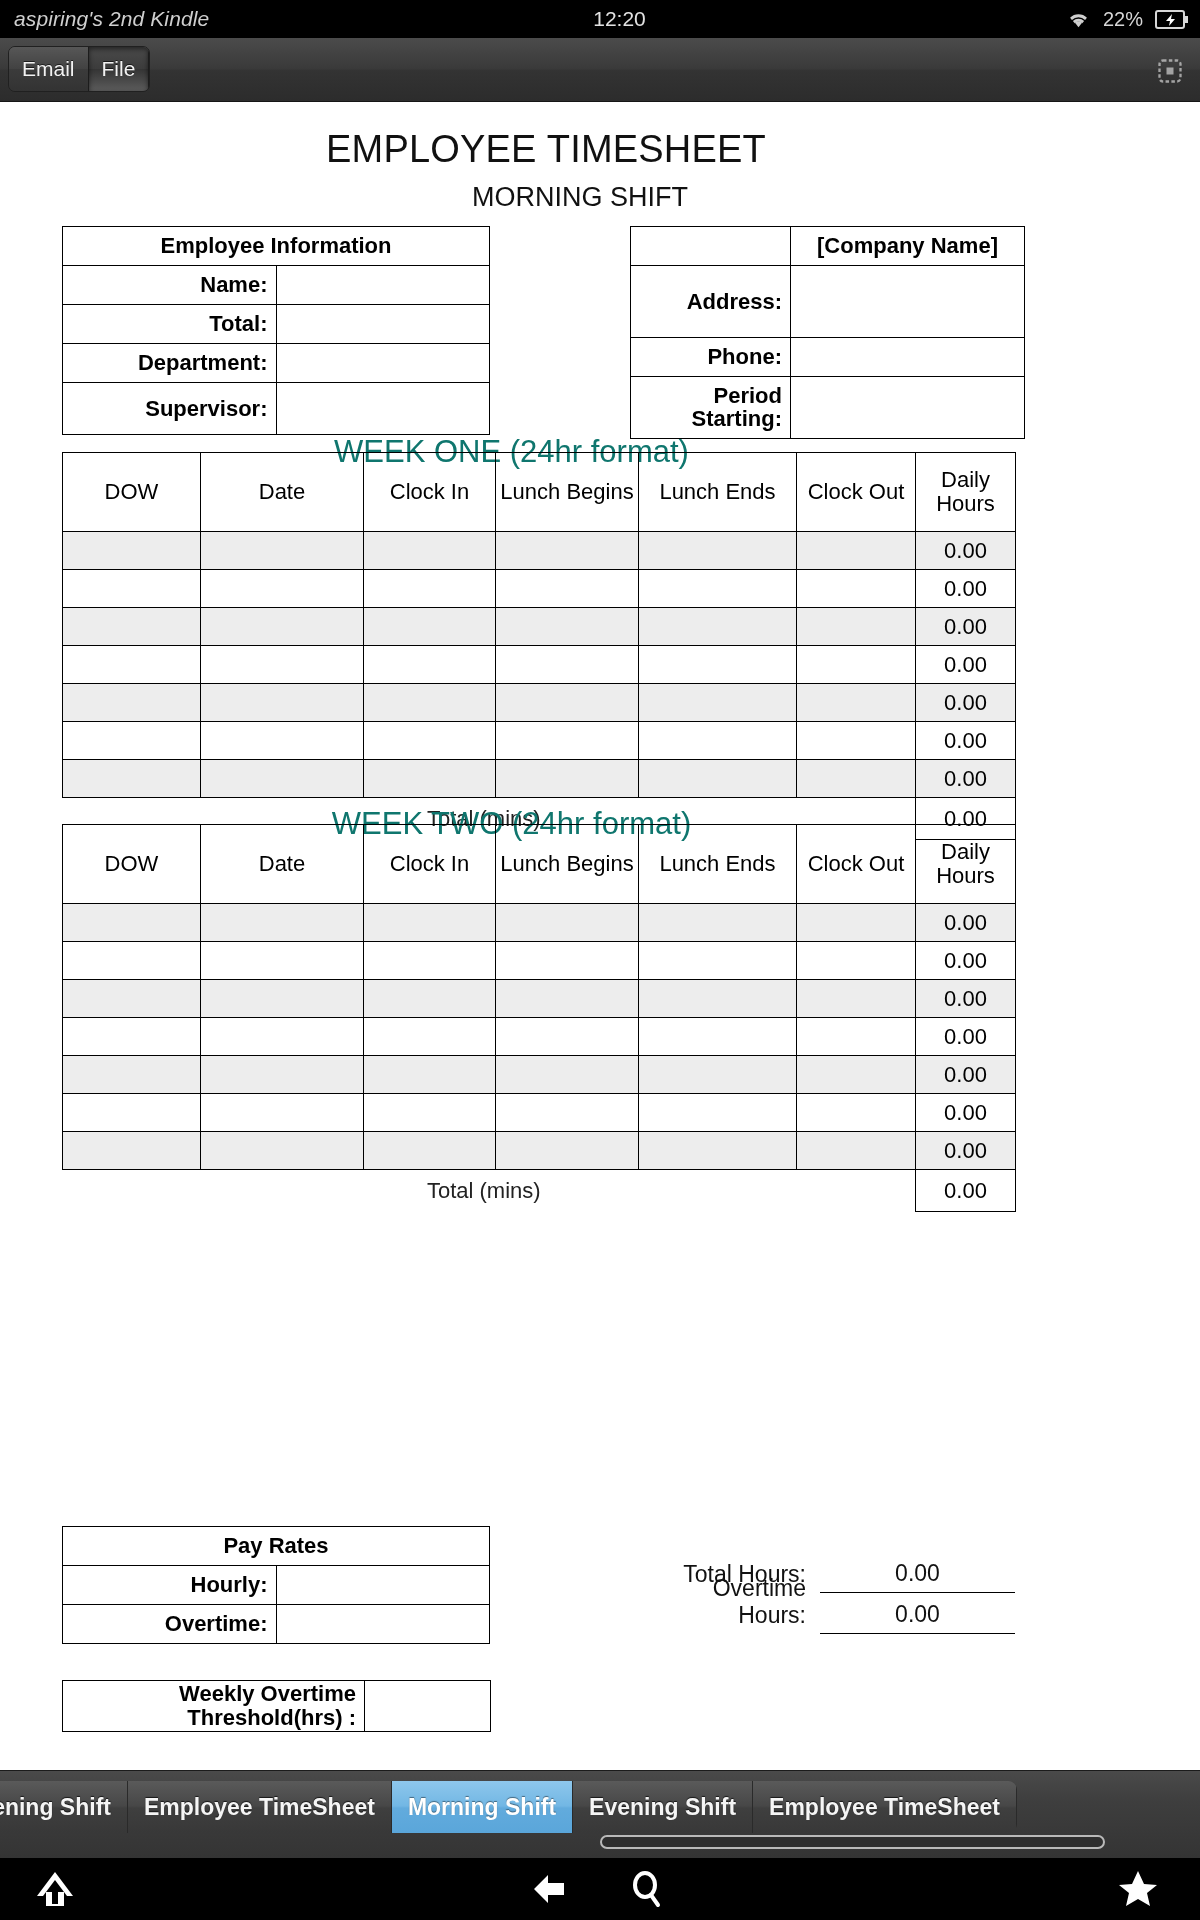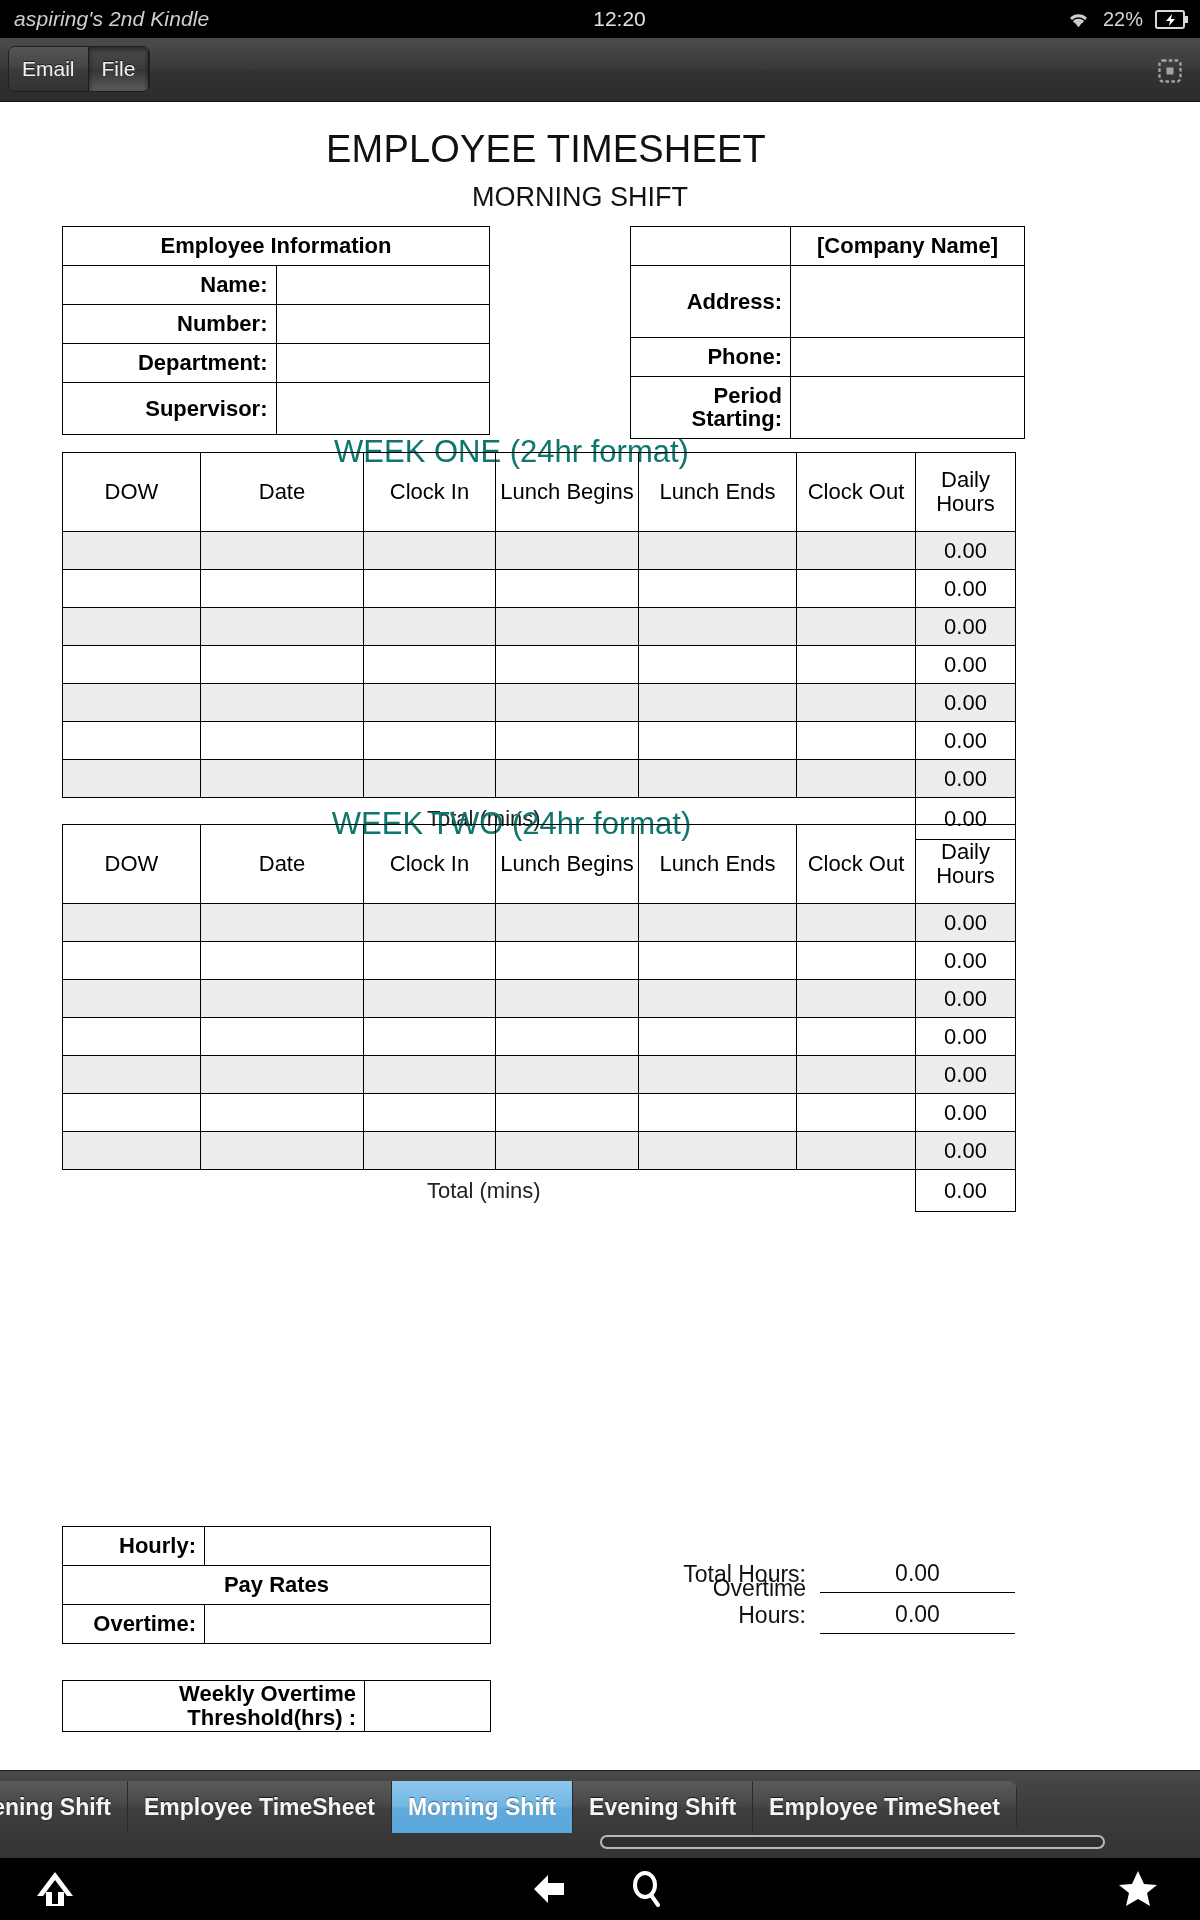--- a/index.html
+++ b/index.html
@@ -312,21 +312,21 @@
   <table class="grid emp-info">
     <tbody>
         <tr>
       <td class="ctr" colspan="2">Employee Information</td>
     </tr>
     <tr>
       <td class="lbl">Name:</td>
       <td class="val"></td>
     </tr>
     <tr>
-      <td class="lbl">Number:</td>
+      <td class="lbl">Total:</td>
       <td class="val"></td>
     </tr>
     <tr>
       <td class="lbl">Department:</td>
       <td class="val"></td>
     </tr>
     <tr class="tall">
       <td class="lbl">Supervisor:</td>
       <td class="val"></td>
     </tr>
@@ -540,25 +540,25 @@
       <tr class="total-row">
         <td class="total-label" colspan="6">Total (mins)</td>
         <td>0.00</td>
       </tr>
     </tbody>
   </table>
 
   <table class="grid pay-rates">
     <tbody>
         <tr>
+      <td class="ctr" colspan="2">Pay Rates</td>
+    </tr>
+    <tr>
       <td class="lbl">Hourly:</td>
       <td class="val"></td>
-    </tr>
-    <tr>
-      <td class="ctr" colspan="2">Pay Rates</td>
     </tr>
     <tr>
       <td class="lbl">Overtime:</td>
       <td class="val"></td>
     </tr>
   </tbody>
     </table>
 
   <table class="grid wot">
     <tbody>

